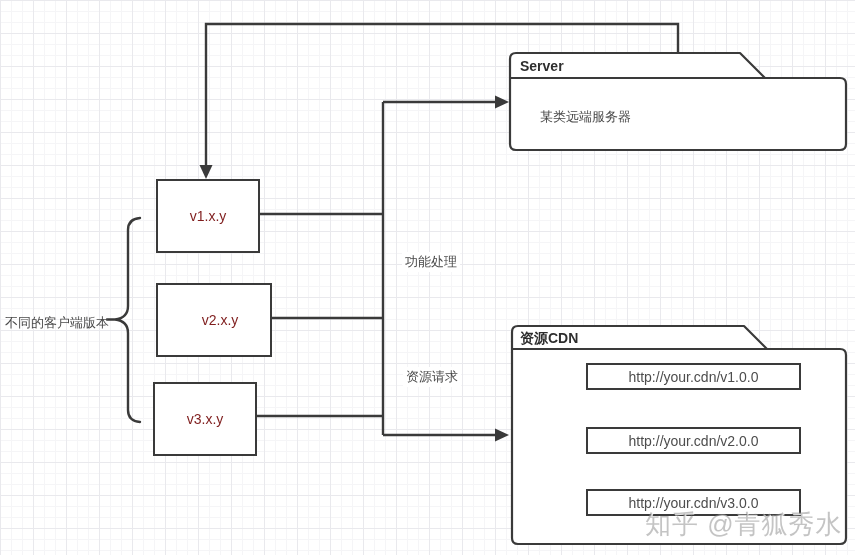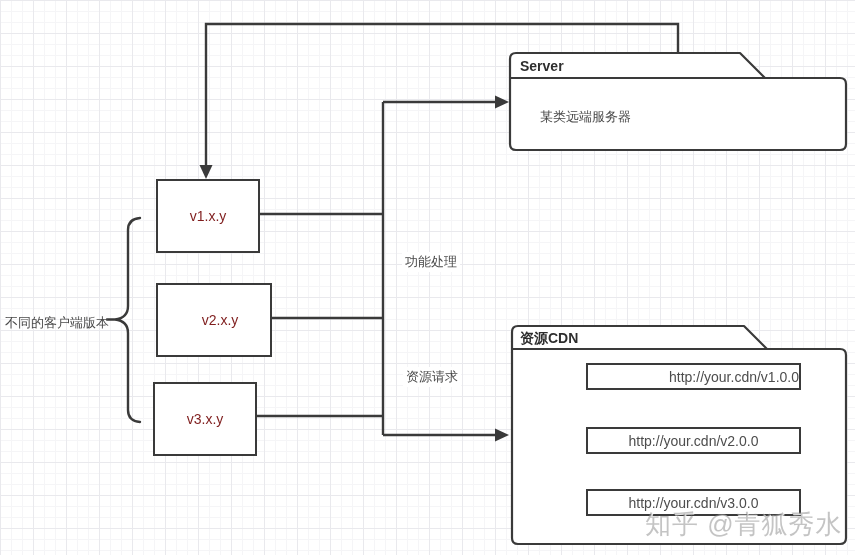--- a/index.html
+++ b/index.html
@@ -92,21 +92,21 @@
 </div>
 
 <div class="edge-label" style="left:384px;top:262px;">功能处理</div>
 <div class="edge-label" style="left:385px;top:377px;">资源请求</div>
 
 <div class="pkg-title" style="left:520px;top:58px;">Server</div>
 <div class="pkg-body-text" style="left:520px;top:108px;margin-left:20px;">某类远端服务器</div>
 
 <div class="pkg-title" style="left:520px;top:330px;">资源CDN</div>
 
-<div class="urlbox" style="left:586px;top:363px;justify-content:flex-end;">
+<div class="urlbox" style="left:586px;top:363px;">
   <span>http://your.cdn/v1.0.0</span>
 </div>
 <div class="urlbox" style="left:586px;top:427px;">
   <span>http://your.cdn/v2.0.0</span>
 </div>
 <div class="urlbox" style="left:586px;top:489px;">
   <span>http://your.cdn/v3.0.0</span>
 </div>
 
 <div class="watermark">知乎 @青狐秀水</div>

